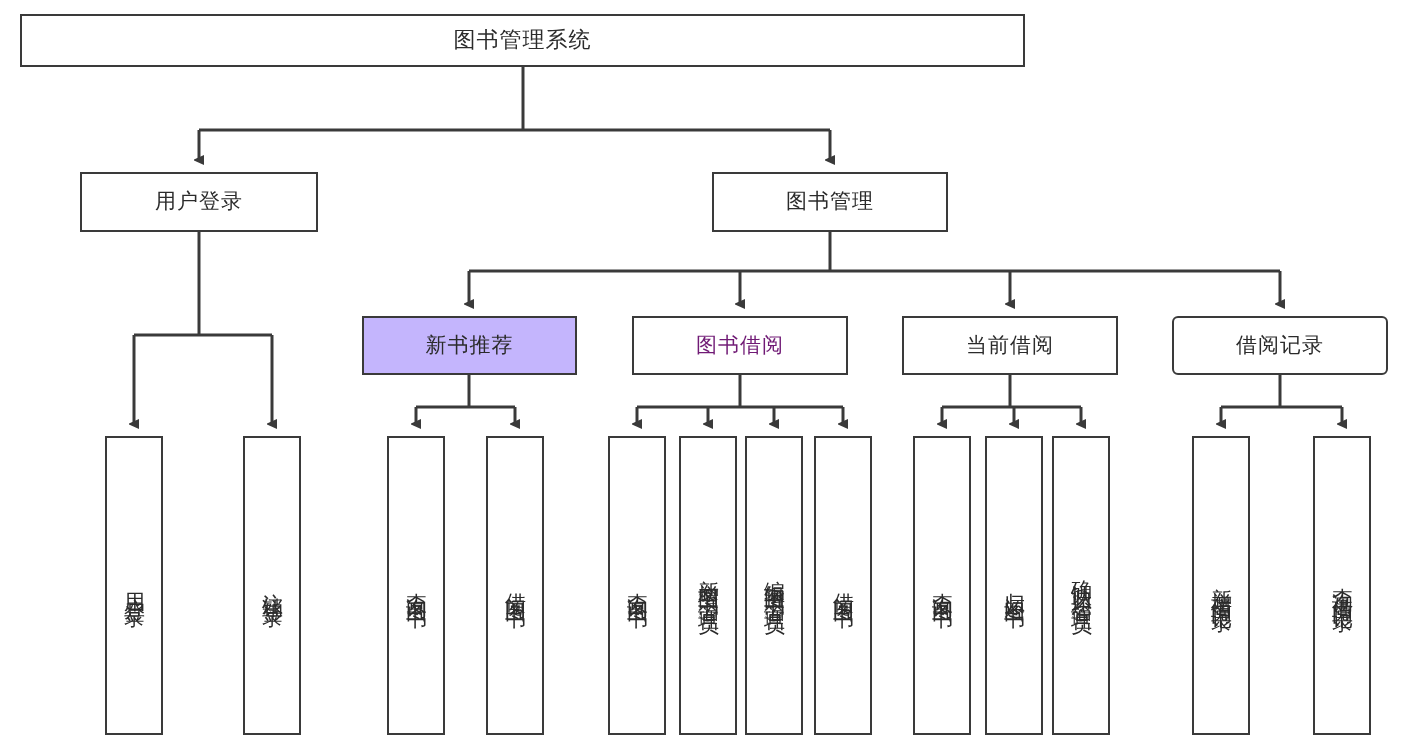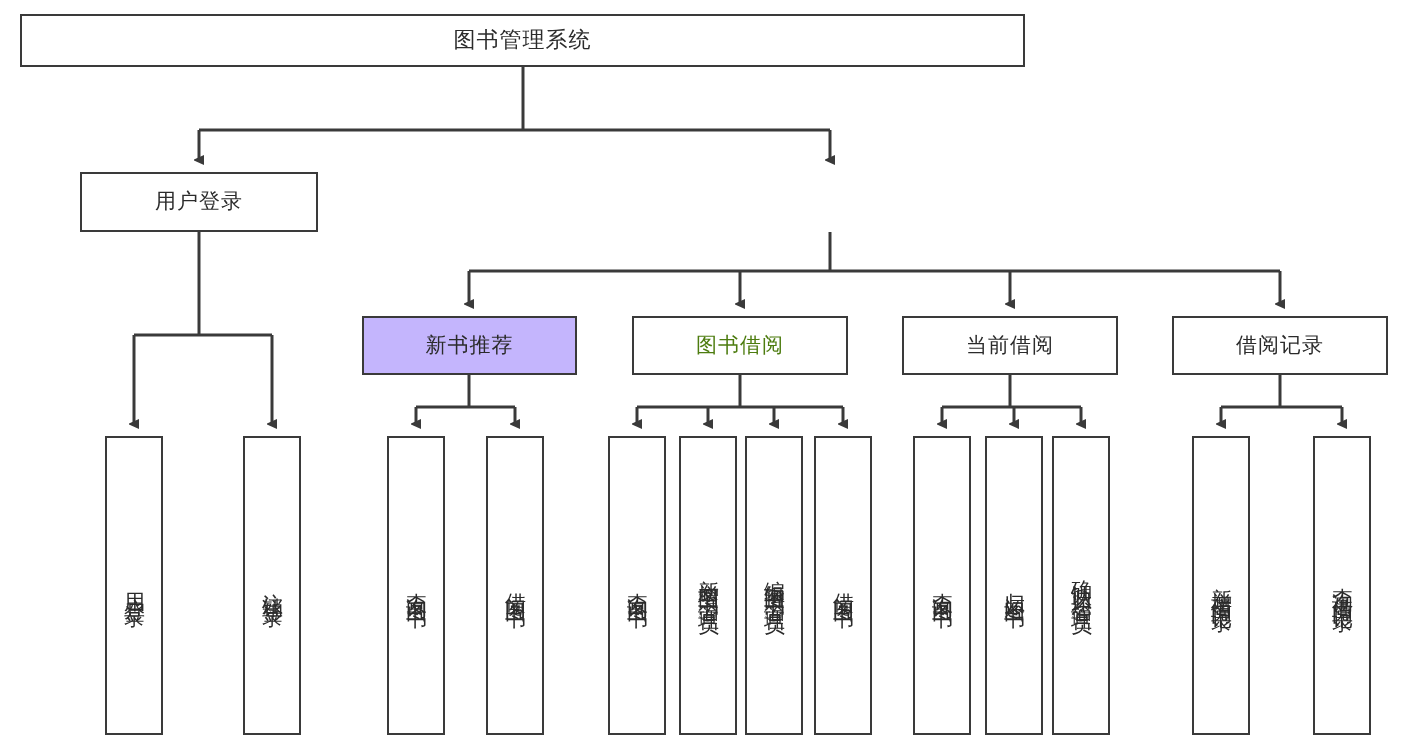--- a/index.html
+++ b/index.html
@@ -112,31 +112,34 @@
     </g>
   </svg>
 
   <div class="node h-node root" style="left: 20px; top: 14px; width: 1005px; height: 53px; border-color: rgb(58, 58, 58); background: rgb(255, 255, 255); color: rgb(43, 43, 43);">
     <span class="lbl">图书管理系统</span>
   </div>
 
   <div class="node h-node" style="left: 80px; top: 172px; width: 238px; height: 60px; border-color: rgb(58, 58, 58); background: rgb(255, 255, 255); color: rgb(43, 43, 43);">
     <span class="lbl">用户登录</span>
   </div>
+  <div class="node h-node" style="left: 712px; top: 172px; width: 236px; height: 60px; border-color: rgb(58, 58, 58); background: rgb(255, 255, 255); color: rgb(43, 43, 43);">
+    <span class="lbl">图书管理</span>
+  </div>
 
   <div class="node h-node" style="left: 362px; top: 316px; width: 215px; height: 59px; border-color: rgb(58, 58, 58); background: #c4b5fd; color: rgb(43, 43, 43);">
     <span class="lbl">新书推荐</span>
   </div>
-  <div class="node h-node" style="left: 632px; top: 316px; width: 216px; height: 59px; border-color: rgb(58, 58, 58); background: rgb(255, 255, 255); color: #4d7c0f;">
+  <div class="node h-node" style="left: 632px; top: 316px; width: 216px; height: 59px; border-color: rgb(58, 58, 58); background: rgb(255, 255, 255); color: #701a75;">
     <span class="lbl">图书借阅</span>
   </div>
   <div class="node h-node" style="left: 902px; top: 316px; width: 216px; height: 59px; border-color: rgb(58, 58, 58); background: rgb(255, 255, 255); color: rgb(43, 43, 43);">
     <span class="lbl">当前借阅</span>
   </div>
-  <div class="node h-node" style="left: 1172px; top: 316px; width: 216px; height: 59px; border-color: rgb(58, 58, 58); background: rgb(255, 255, 255); color: rgb(43, 43, 43);">
+  <div class="node h-node" style="left: 1172px; top: 316px; width: 216px; height: 59px; border-color: rgb(58, 58, 58); background: rgb(255, 255, 255); color: rgb(43, 43, 43); border-radius: 6px;">
     <span class="lbl">借阅记录</span>
   </div>
 
   <div class="node v-node" style="left: 105px; top: 436px; width: 58px; height: 299px; border-color: rgb(58, 58, 58); background: rgb(255, 255, 255); color: rgb(43, 43, 43);">
     <span class="lbl">用户登录</span>
   </div>
   <div class="node v-node" style="left: 243px; top: 436px; width: 58px; height: 299px; border-color: rgb(58, 58, 58); background: rgb(255, 255, 255); color: rgb(43, 43, 43);">
     <span class="lbl">注销登录</span>
   </div>
   <div class="node v-node" style="left: 387px; top: 436px; width: 58px; height: 299px; border-color: rgb(58, 58, 58); background: rgb(255, 255, 255); color: rgb(43, 43, 43);">

